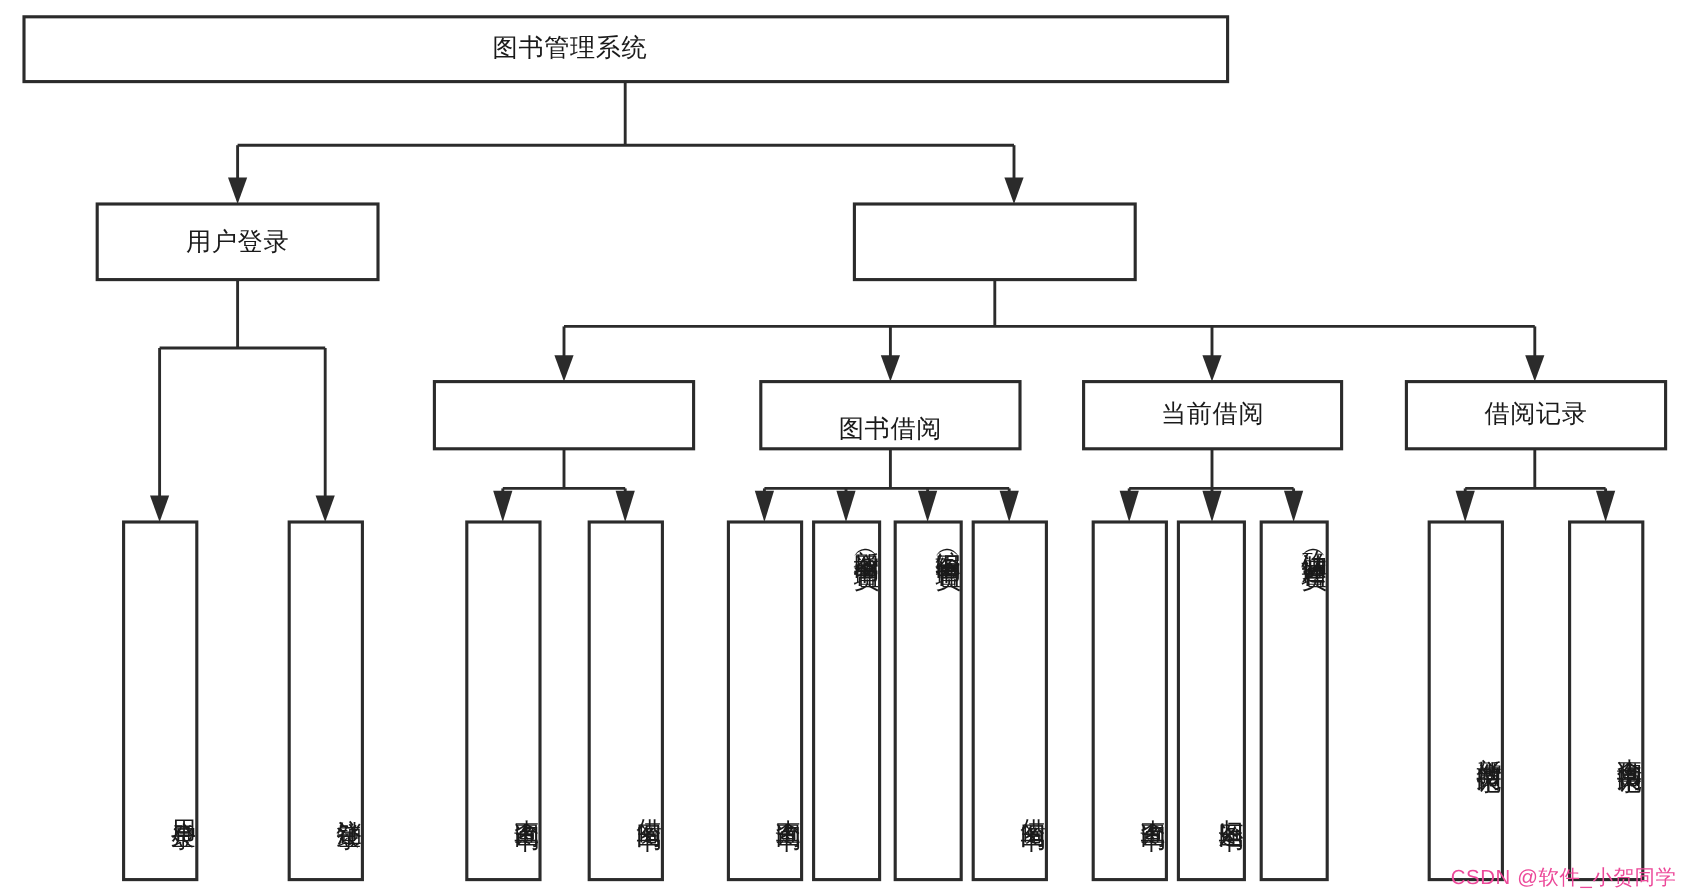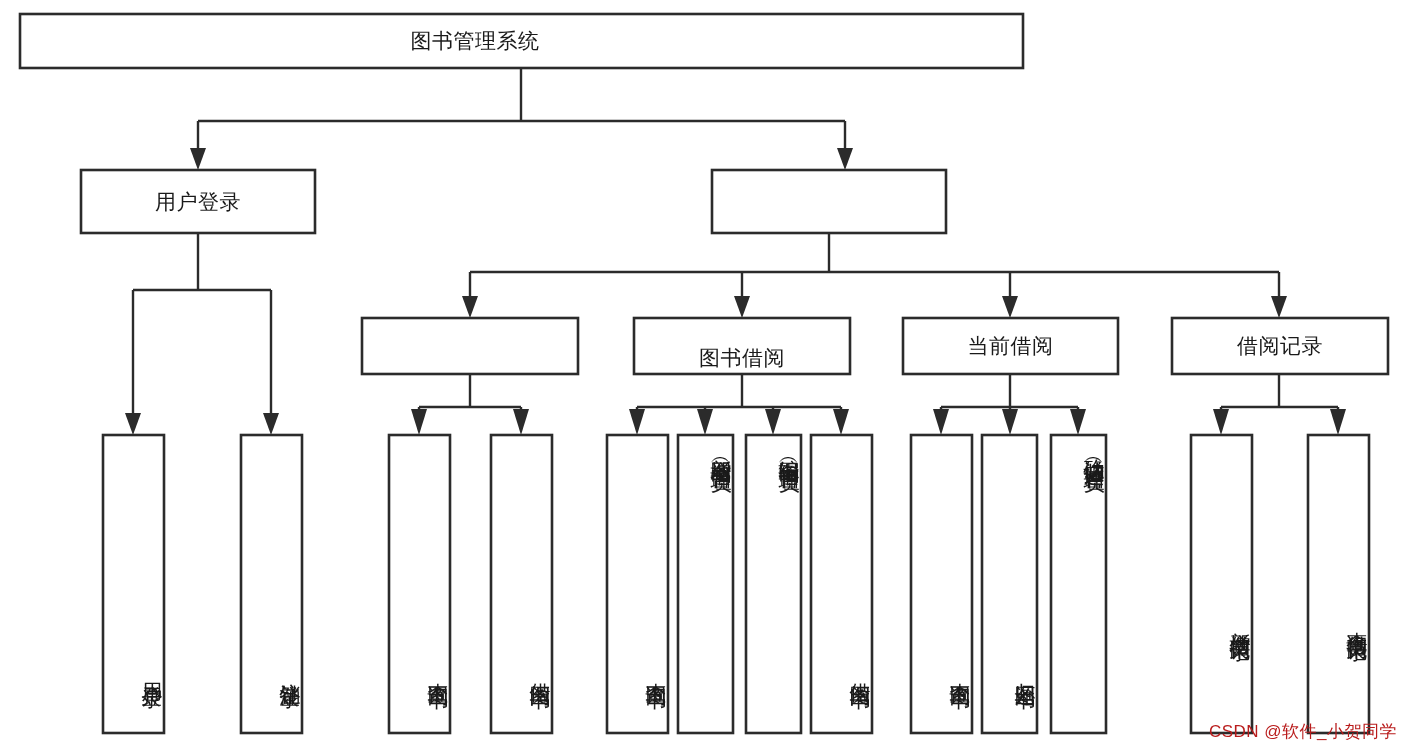--- a/index.html
+++ b/index.html
@@ -59,21 +59,21 @@
     font-size: 21px;
   }
   .node-label.vertical.overflow-top {
     align-items: flex-start;
     justify-content: flex-start;
   }
   .watermark {
     position: absolute;
     right: 8px;
     bottom: 4px;
-    color: #b91c1c;
+    color: #ec4899;
     font-size: 17px;
     letter-spacing: 0.5px;
     white-space: nowrap;
     user-select: none;
   }
 </style>
 </head>
 <body>
 
 <div id="diagram-root">

